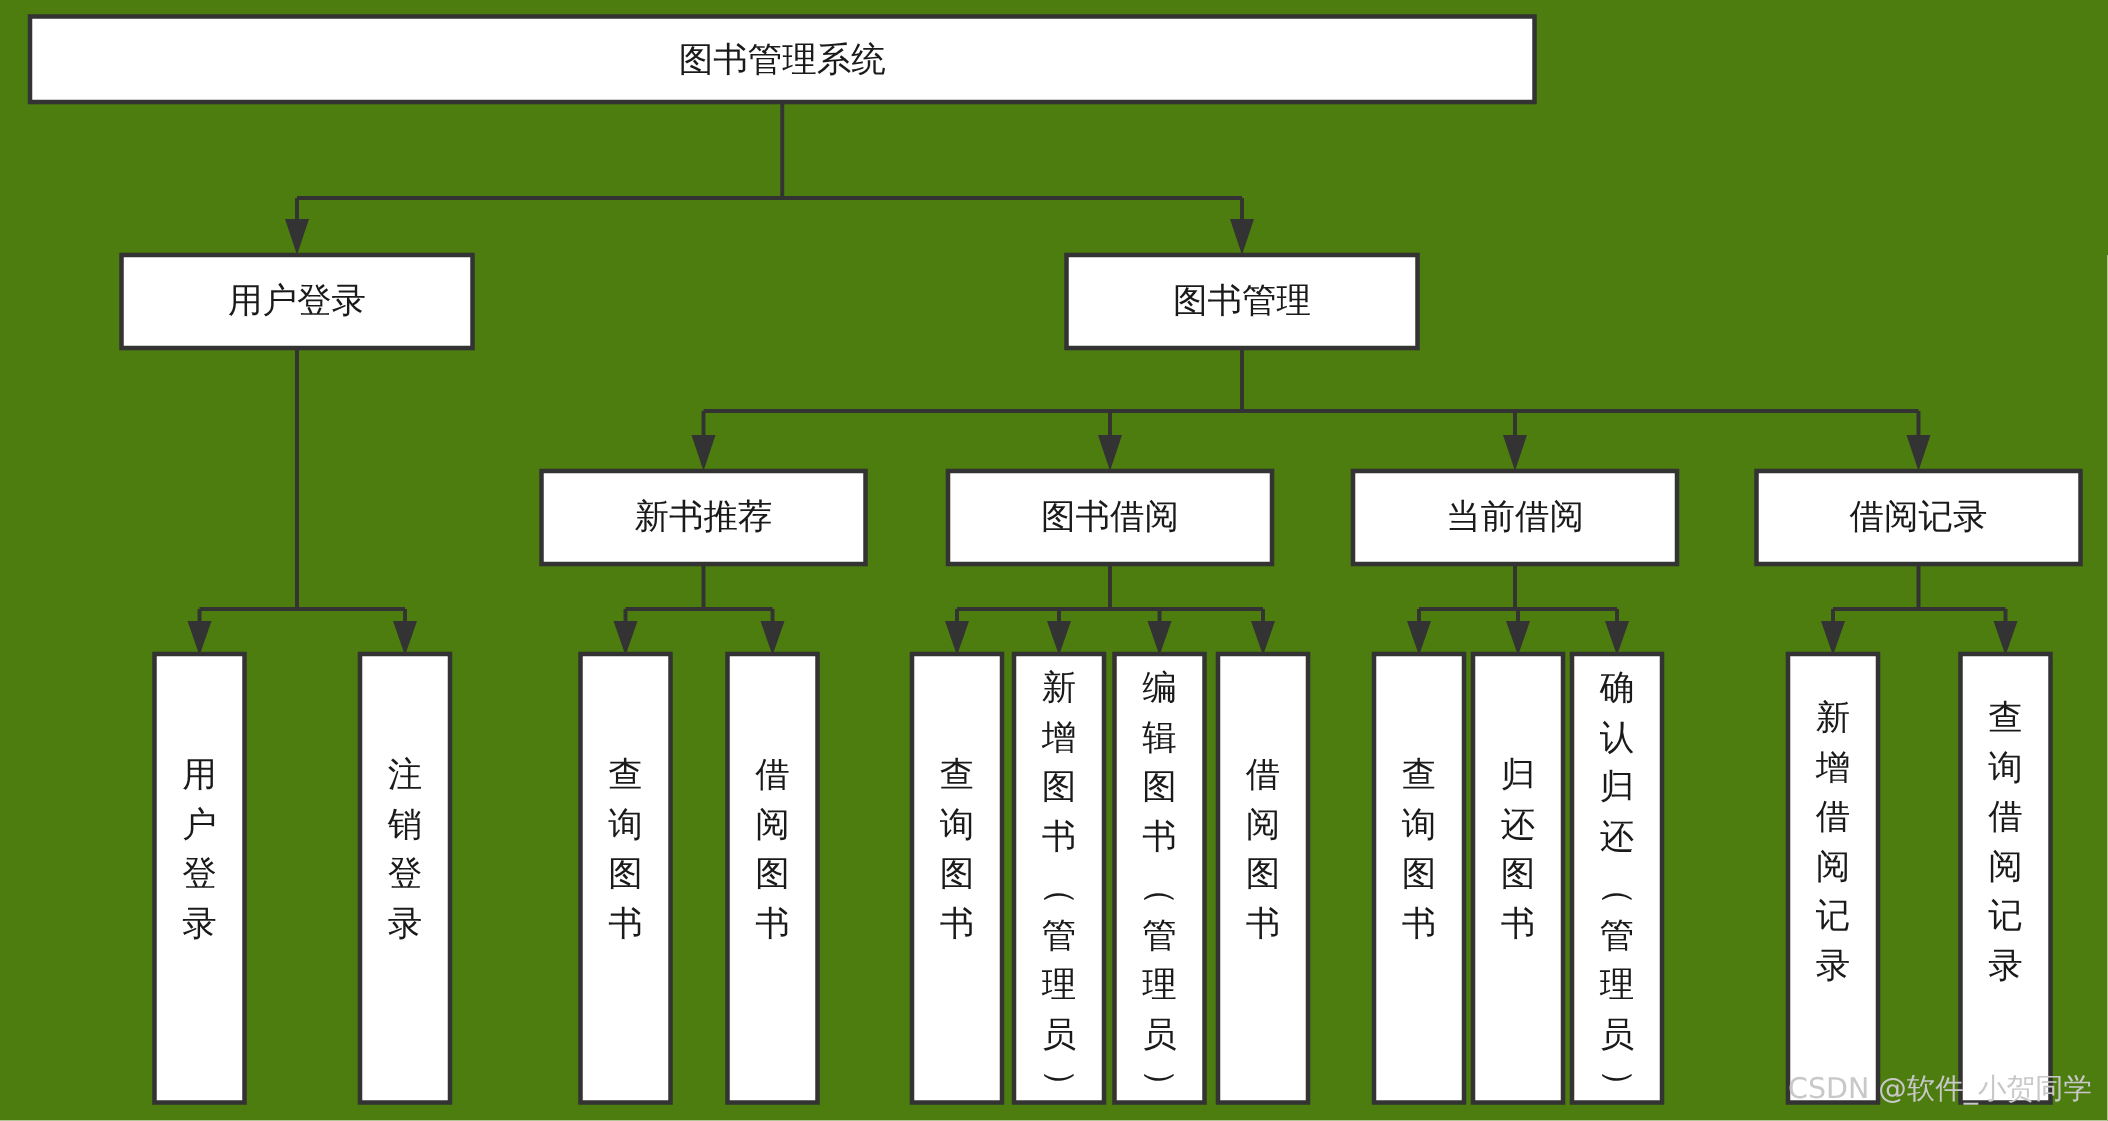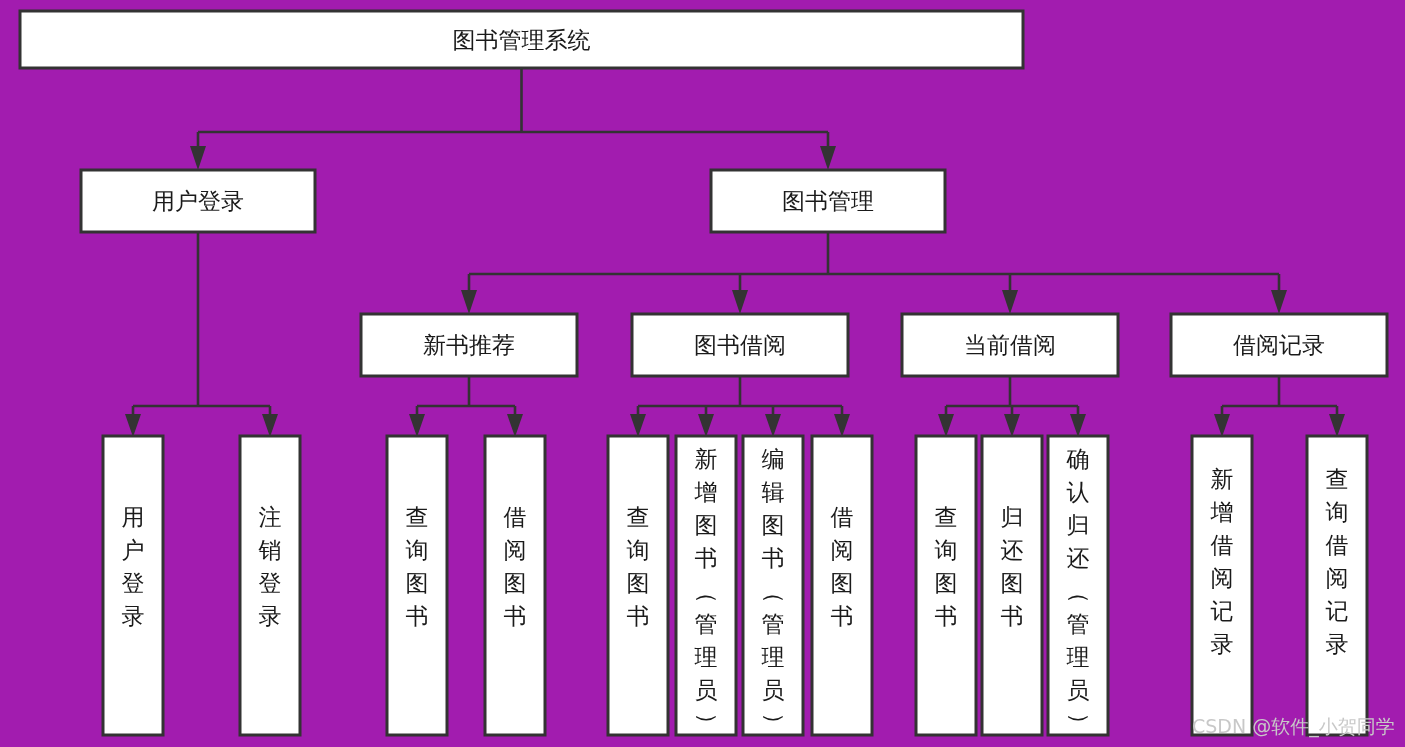--- a/index.html
+++ b/index.html
@@ -11,21 +11,21 @@
   body {
     width: 1405px;
     height: 747px;
     font-family: "DejaVu Sans", "Liberation Sans", sans-serif;
     overflow: hidden;
   }
   #diagram-root {
     position: relative;
     width: 1405px;
     height: 747px;
-    background: #a21caf;
+    background: #4d7c0f;
   }
   svg.diagram-canvas {
     display: block;
     width: 1405px;
     height: 747px;
   }
   .node-box {
     fill: #ffffff;
     stroke: #333333;
     stroke-width: 3;

